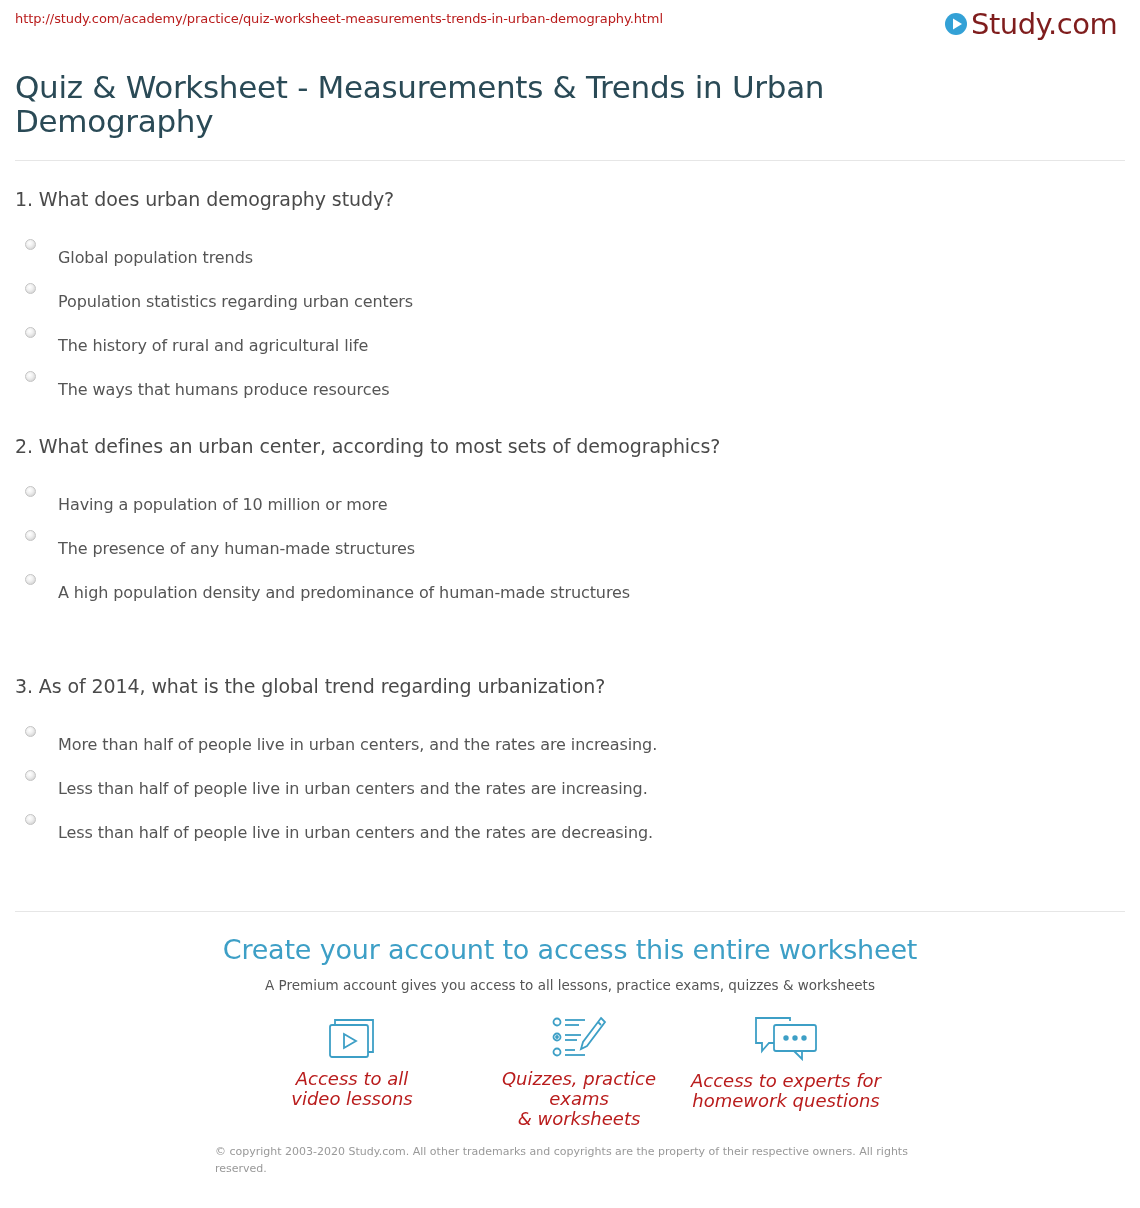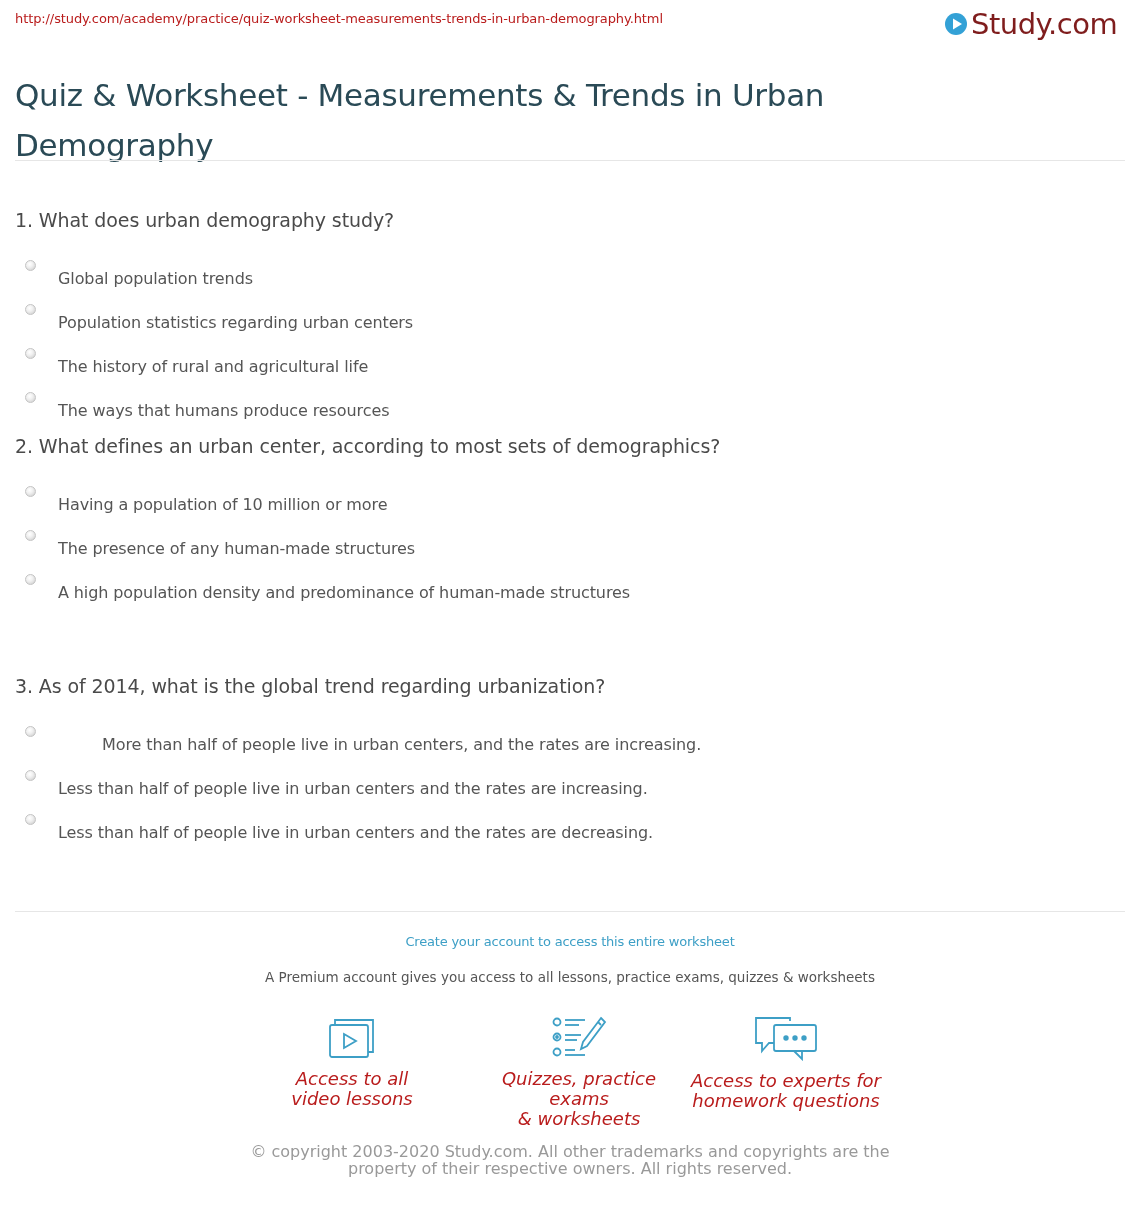--- a/index.html
+++ b/index.html
@@ -4,64 +4,64 @@
   <style>
     * { box-sizing: border-box; margin: 0; padding: 0; }
     html, body { width: 1140px; height: 1208px; background: #ffffff; overflow: hidden; }
     body { font-family: "DejaVu Sans", "Liberation Sans", sans-serif; color: #555; position: relative; }
 
     .url { position: absolute; left: 15px; top: 11px; font-size: 13px; color: #b91c1c; letter-spacing: -0.1px; }
     .logo { position: absolute; left: 944px; top: 7px; display: flex; align-items: center; }
     .logo svg { display: block; }
     .logo-text { font-size: 29px; color: #7f1d1d; letter-spacing: -0.5px; margin-left: 3px; line-height: 34px; }
 
-    .title { position: absolute; left: 15px; top: 70px; width: 900px; font-size: 31px; line-height: 50px; color: #2a4a56; font-weight: normal; letter-spacing: -0.3px; }
+    .title { position: absolute; left: 15px; top: 70px; width: 900px; font-size: 31px; line-height: 34px; color: #2a4a56; font-weight: normal; letter-spacing: -0.3px; }
     .rule { position: absolute; left: 15px; width: 1110px; height: 1px; background: #e6e6e6; }
 
     .question { position: absolute; left: 15px; width: 1100px; }
     .q-text { font-size: 19px; color: #4a4a4a; line-height: 24px; letter-spacing: -0.1px; }
     .answers { margin-top: 20px; }
     .answer { display: flex; align-items: center; height: 44px; }
     .answer:first-child { margin-top: 0; }
     .radio { width: 11px; height: 11px; border-radius: 50%; margin-left: 10px; margin-right: 22px;
              background: radial-gradient(circle at 40% 35%, #ffffff 0%, #f0f0f0 40%, #c8c8c8 100%);
              border: 1px solid #c4c4c4; flex-shrink: 0; }
     .a-text { font-size: 16px; color: #555; letter-spacing: -0.1px; margin-top: 26px; }
 
     .cta { position: absolute; left: 0; width: 1140px; text-align: center; }
-    .cta-title { font-size: 13px; color: #3d9fc6; letter-spacing: -0.2px; }
-    .cta-sub { font-size: 13.5px; color: #555; margin-top: 20px; }
+    .cta-title { font-size: 27px; color: #3d9fc6; letter-spacing: -0.2px; }
+    .cta-sub { font-size: 13.5px; color: #555; margin-top: 12px; }
 
     .features { position: absolute; top: 1015px; left: 0; width: 1140px; height: 110px; }
     .feature { position: absolute; width: 200px; text-align: center; }
     .feature svg { display: block; margin: 0 auto; }
     .feature-label { font-size: 18px; color: #b91c1c; line-height: 20px; margin-top: 10px; font-style: italic; }
 
-    .footer { position: absolute; left: 215px; top: 1143px; width: 710px; text-align: center; font-size: 16px; color: #999; line-height: 17px; }
+    .footer { position: absolute; left: 215px; top: 1143px; width: 710px; text-align: left; font-size: 11px; color: #999; line-height: 17px; }
   </style>
 </head>
 <body>
 
 <div class="url">http://study.com/academy/practice/quiz-worksheet-measurements-trends-in-urban-demography.html</div>
 
 <div class="logo">
   <span>
     <svg width="24" height="24" viewBox="0 0 24 24">
       <circle cx="12" cy="12" r="11" fill="#33a1d6"></circle>
       <polygon points="9,6.5 18,12 9,17.5" fill="#ffffff"></polygon>
     </svg>
   </span>
   <span class="logo-text">Study.com</span>
 </div>
 
 <h1 class="title">Quiz &amp; Worksheet - Measurements &amp; Trends in Urban Demography</h1>
 
 <div class="rule" style="top:160px;"></div>
 
-<div class="question" style="top:208px;">
+<div class="question" style="top:187px;">
   <div class="q-text">1. What does urban demography study?</div>
   <div class="answers">
     <div class="answer" style="height:44px;margin-top:-9px;">
         <span class="radio"></span>
         <span class="a-text">Global population trends</span>
       </div>
     <div class="answer">
         <span class="radio"></span>
         <span class="a-text">Population statistics regarding urban centers</span>
       </div>
@@ -90,21 +90,21 @@
     <div class="answer">
         <span class="radio"></span>
         <span class="a-text">A high population density and predominance of human-made structures</span>
       </div>
   </div>
 </div>
 
 <div class="question" style="top:674px;">
   <div class="q-text">3. As of 2014, what is the global trend regarding urbanization?</div>
   <div class="answers">
-    <div class="answer" style="margin-top:-9px;gap:44px;">
+    <div class="answer" style="margin-top:-9px;">
         <span class="radio"></span>
         <span class="a-text">More than half of people live in urban centers, and the rates are increasing.</span>
       </div>
     <div class="answer">
         <span class="radio"></span>
         <span class="a-text">Less than half of people live in urban centers and the rates are increasing.</span>
       </div>
     <div class="answer">
         <span class="radio"></span>
         <span class="a-text">Less than half of people live in urban centers and the rates are decreasing.</span>

